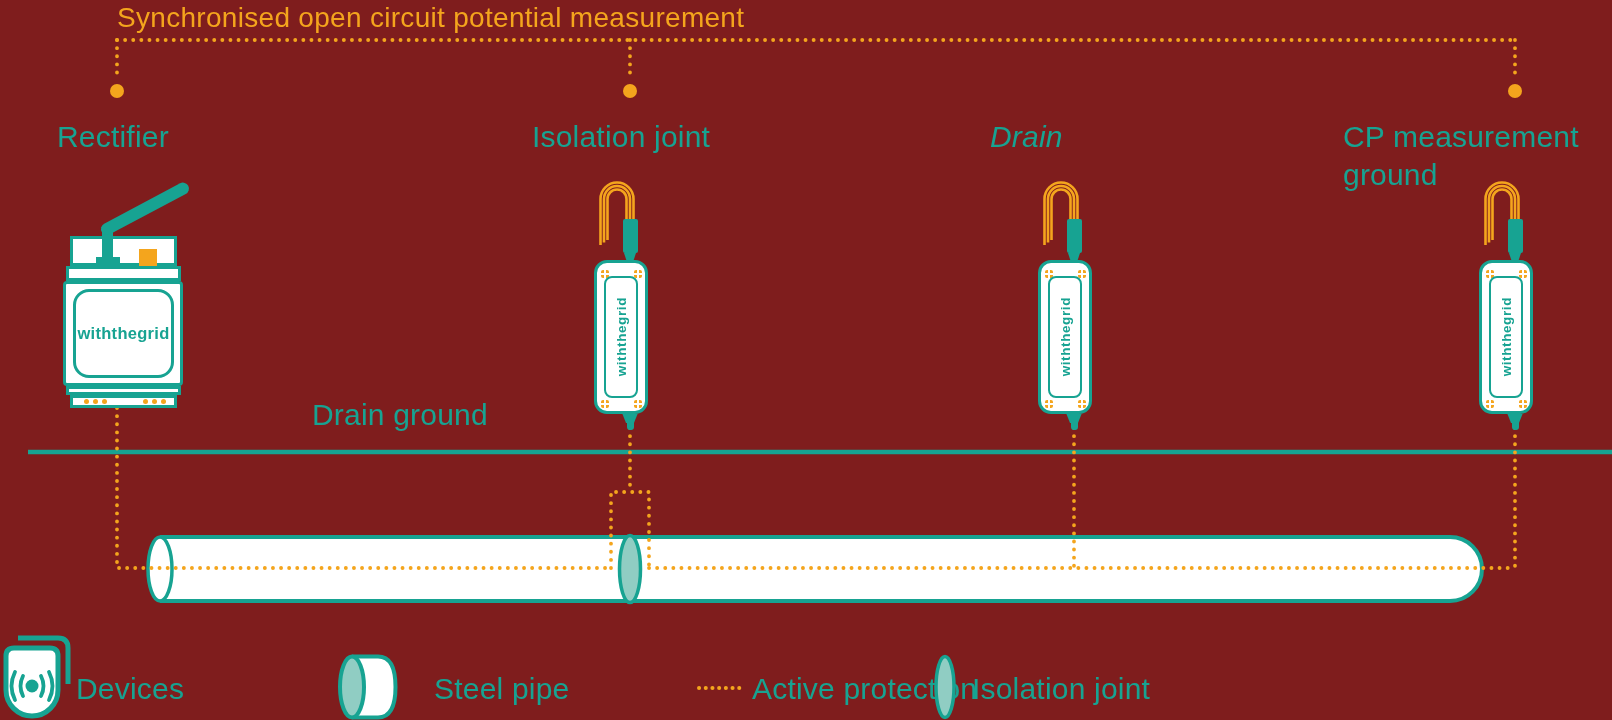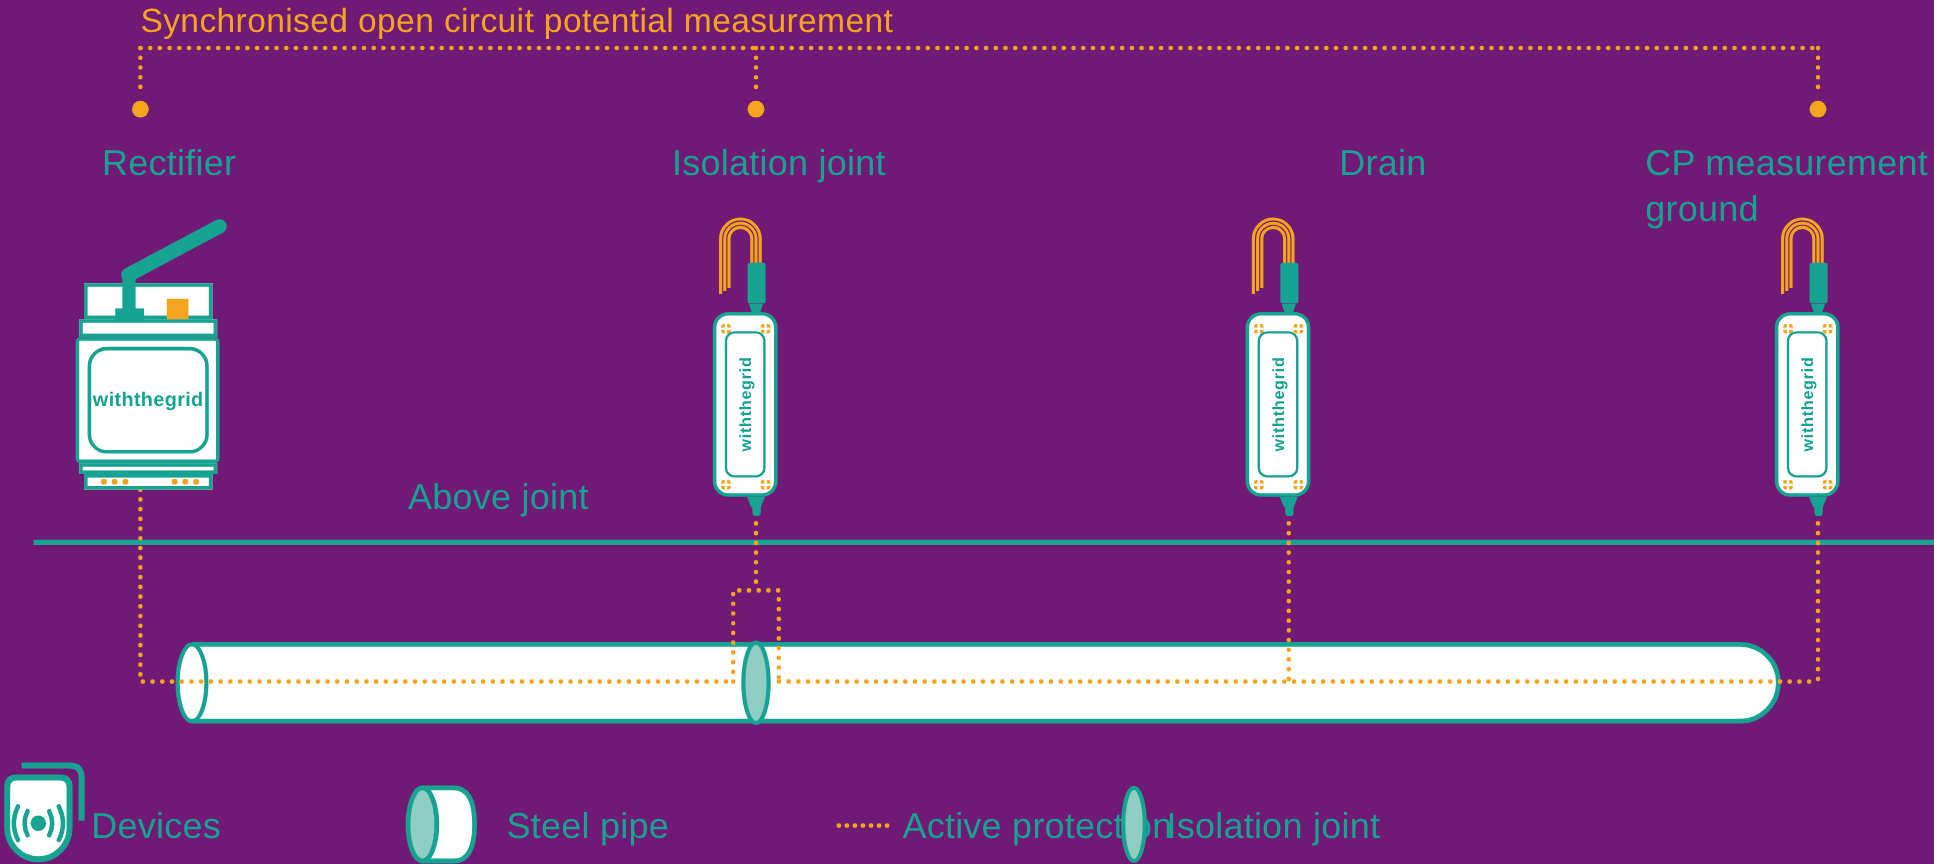--- a/index.html
+++ b/index.html
@@ -1,29 +1,29 @@
 <!DOCTYPE html>
 <html><head>
 <meta charset="utf-8">
 <style>
   * { margin:0; padding:0; box-sizing:border-box; }
   html,body { background:#fff; }
   .canvas {
-    position:relative; width:1612px; height:720px; background:#701a75;
+    position:relative; width:1612px; height:720px; background:#7f1d1d;
     font-family:"Liberation Sans", sans-serif; overflow:hidden;
   }
   .abs { position:absolute; }
   svg { display:block; overflow:visible; }
 
   
   .title { left:117px; top:2px; font-size:28px; letter-spacing:.3px; color:#f4a51d; font-weight:400; }
-  .label { color:#17a392; font-size:30px; letter-spacing:.2px; line-height:38px;margin-left:28px; }
+  .label { color:#17a392; font-size:30px; letter-spacing:.2px; line-height:38px; }
   .lbl-rectifier { left:57px;  top:118px; }
   .lbl-isolation { left:532px; top:118px; }
-  .lbl-drain     { left:1088px;top:118px; }
+  .lbl-drain     { left:990px;top:118px;font-style:italic; }
   .lbl-cp        { left:1343px;top:118px; width:245px; }
   .lbl-above     { left:312px; top:396px; }
   .lbl-below     { left:312px; top:462px; }
 
   
   .rectifier { left:55px; top:175px; width:145px; height:240px; }
   .rect-part { position:absolute; background:#fff; border:3px solid #17a392; }
   .rect-topbox { left:15px; top:61px; width:107px; height:30px; }
   .rect-strip1 { left:11px; top:91px; width:115px; height:15px; }
   .rect-body   { left:8px;  top:106px; width:120px; height:105px; border-radius:4px; }
@@ -92,21 +92,21 @@
       <path d="M1074,428 V568"></path>
       <path d="M1515,428 V568"></path>
     </g>
   </svg>
 
   <div class="abs title">Synchronised open circuit potential measurement</div>
   <div class="abs label lbl-rectifier">Rectifier</div>
   <div class="abs label lbl-isolation">Isolation joint</div>
   <div class="abs label lbl-drain">Drain</div>
   <div class="abs label lbl-cp">CP measurement ground</div>
-  <div class="abs label lbl-above">Above joint</div>
+  <div class="abs label lbl-above">Drain ground</div>
 
   <div class="abs rectifier">
     <div class="rect-part rect-topbox"></div>
     <div class="rect-part rect-strip1"></div>
     <div class="rect-part rect-body"></div>
     <div class="rect-part rect-panel">
       <span class="rect-brand">withthegrid</span>
     </div>
     <div class="rect-part rect-strip2"></div>
     <div class="rect-part rect-bottom"></div>
@@ -199,21 +199,21 @@
         <path d="M39,42 Q44,52 39,62"></path>
         <path d="M47,38 Q54,52 47,66"></path>
       </g>
     </svg>
     <div class="abs legend-label" style="left:76px;top:672px">Devices</div>
 
     <svg class="abs" style="left:338px;top:654px" width="72" height="66" viewBox="0 0 72 66">
       <path d="M14,2.5 H40 Q57.5,2.5 57.5,33 Q57.5,63.5 40,63.5 H14" fill="#ffffff" stroke="#17a392" stroke-width="4"></path>
       <ellipse cx="14" cy="33" rx="12" ry="30.5" fill="#90cdc3" stroke="#17a392" stroke-width="4"></ellipse>
     </svg>
-    <div class="abs legend-label" style="left:422px;top:672px">Steel pipe</div>
+    <div class="abs legend-label" style="left:434px;top:672px">Steel pipe</div>
 
     <svg class="abs" style="left:696px;top:682px" width="48" height="12" viewBox="0 0 48 12">
       <path d="M3,6 H45" fill="none" stroke="#f4a51d" stroke-width="4" stroke-linecap="round" stroke-dasharray="0.1 6.6"></path>
     </svg>
     <div class="abs legend-label" style="left:752px;top:672px">Active protection</div>
 
     <svg class="abs" style="left:933px;top:654px" width="24" height="66" viewBox="0 0 24 66">
       <ellipse cx="12" cy="33" rx="9" ry="30.5" fill="#90cdc3" stroke="#17a392" stroke-width="3.5"></ellipse>
     </svg>
     <div class="abs legend-label" style="left:972px;top:672px">Isolation joint</div>

